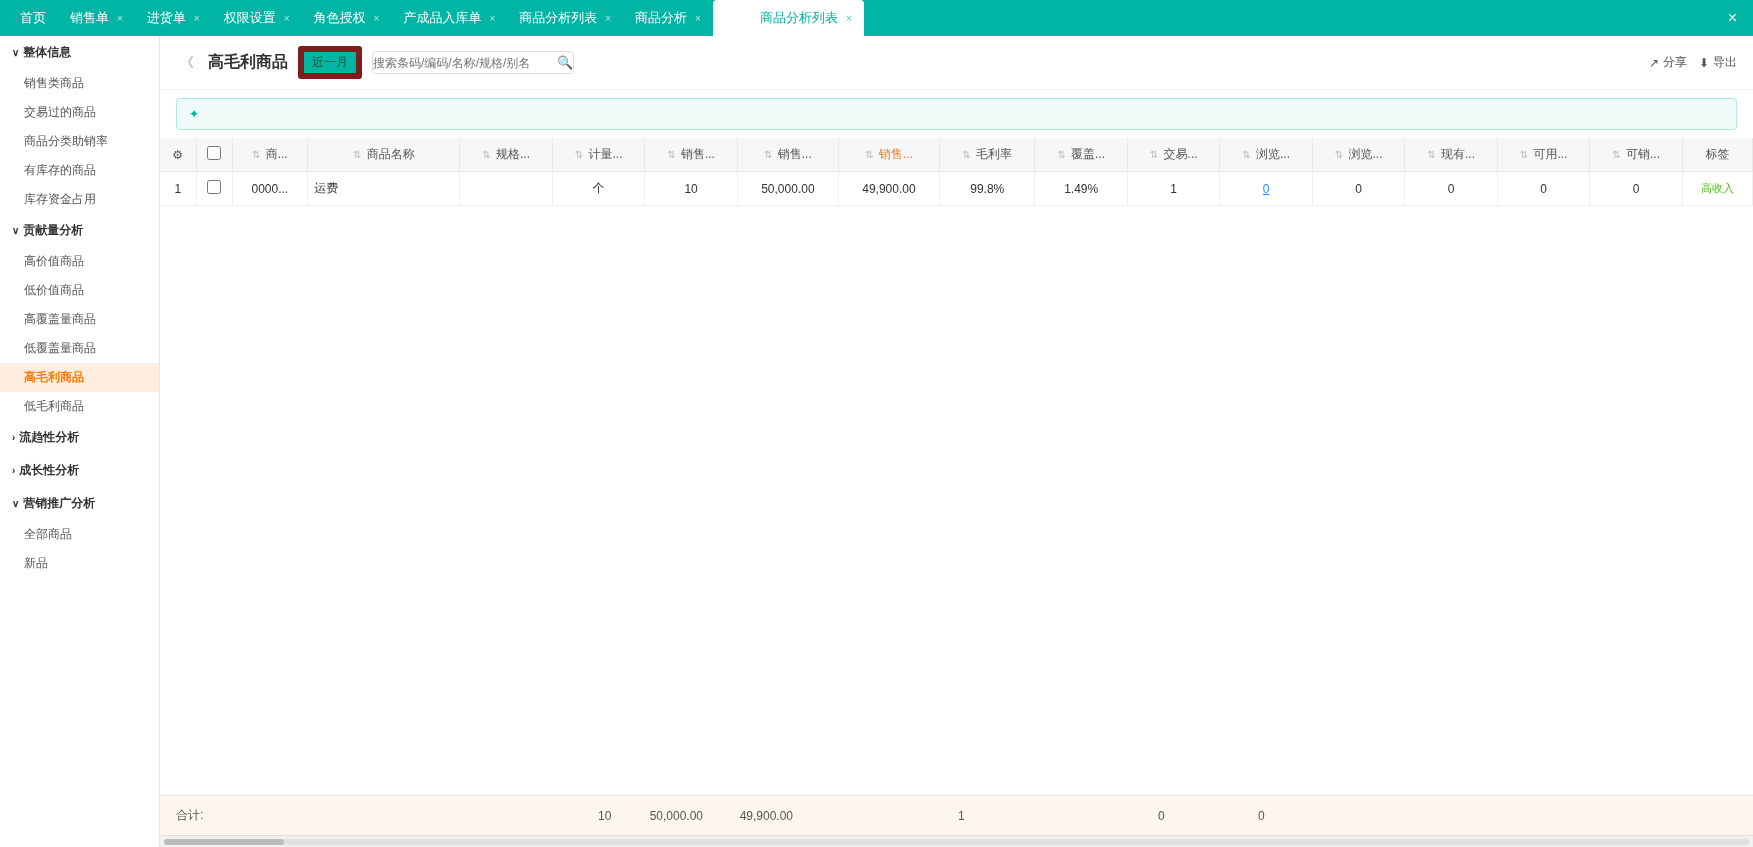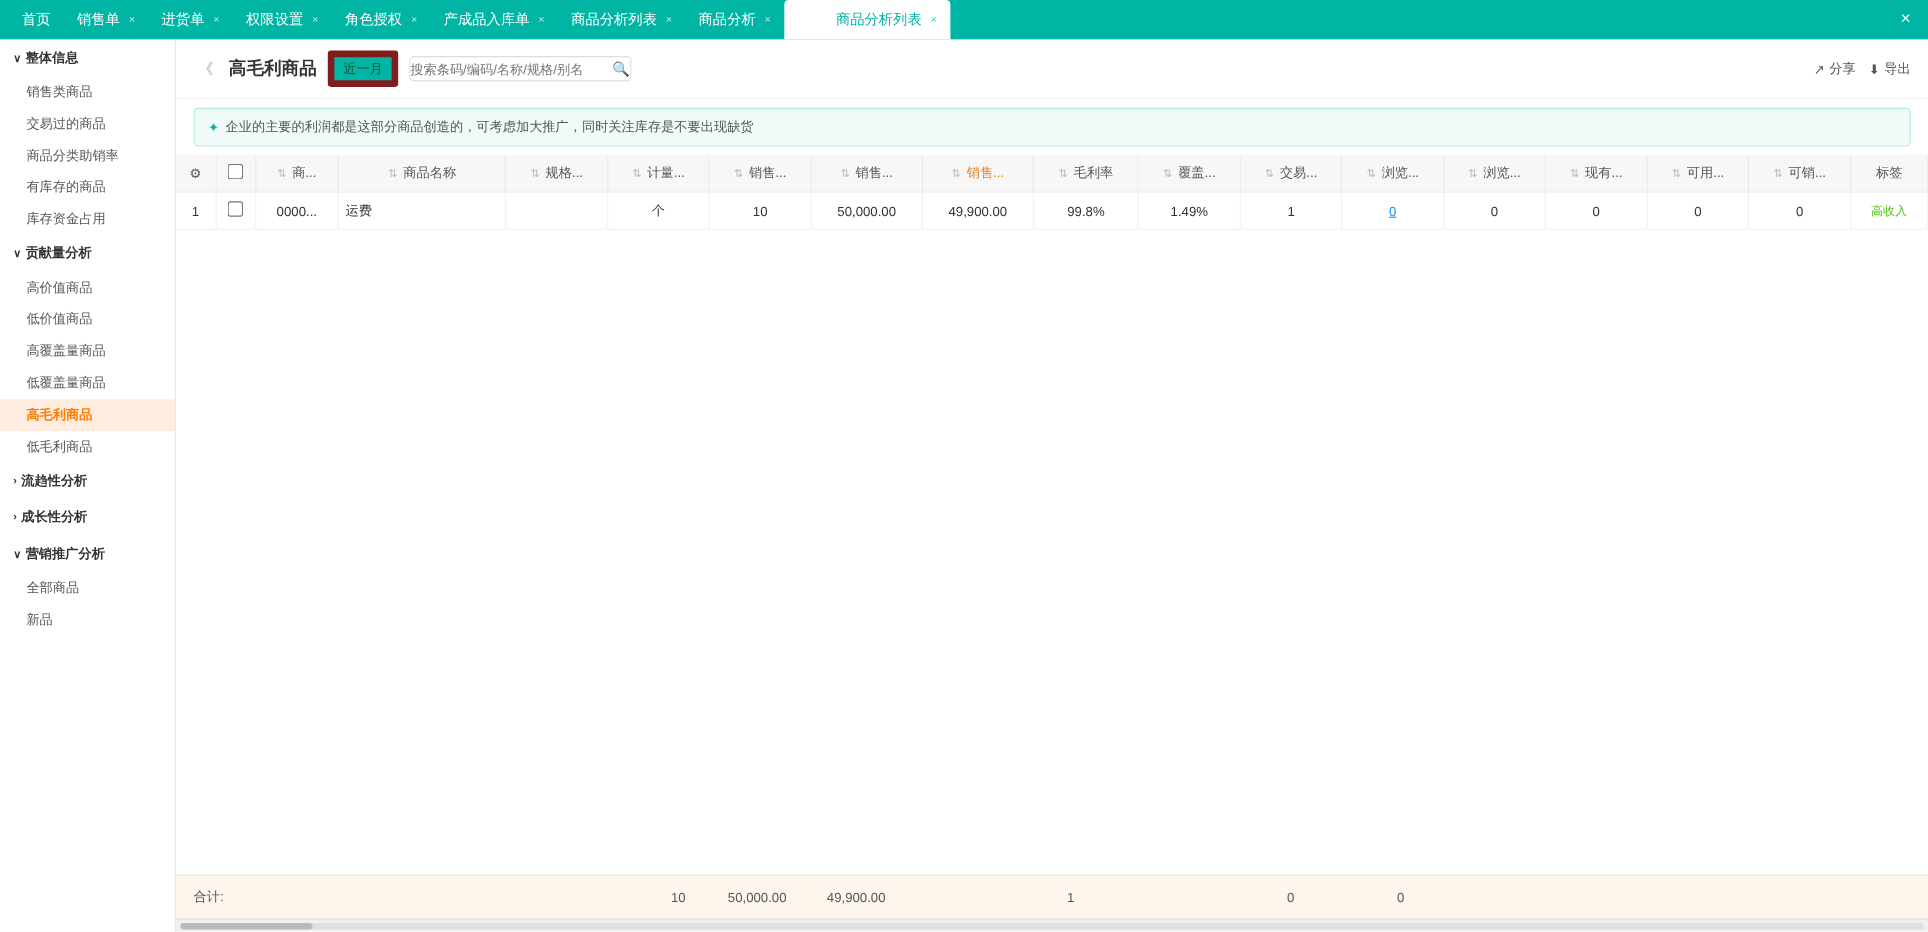--- a/index.html
+++ b/index.html
@@ -197,21 +197,21 @@
     .total-row {
       display: flex;
       align-items: center;
       padding: 8px 16px;
       background: #fdf6ec;
       border-top: 1px solid #e8e8e8;
       font-size: 12px;
       color: #555;
       min-height: 40px;
     }
-    .total-label { margin-right: 20px; }
+    .total-label { margin-right: 8px; }
     .total-values {
       display: flex;
       gap: 0;
       flex: 1;
     }
     .total-cell {
       text-align: center;
       min-width: 80px;
     }
 
@@ -375,21 +375,20 @@
         </div>
         <div class="action-btn">
           <span>⬇</span>
           <span>导出</span>
         </div>
       </div>
     </div>
 
     <div class="info-banner">
       <span class="info-icon">✦</span>
-      <span>企业的主要的利润都是这部分商品创造的，可考虑加大推广，同时关注库存是不要出现缺货</span>
     </div>
 
     <div class="table-container">
       <table>
         <thead>
           <tr>
             <th style="width:36px">
               <span>⚙</span>
             </th>
             <th style="width:36px">

